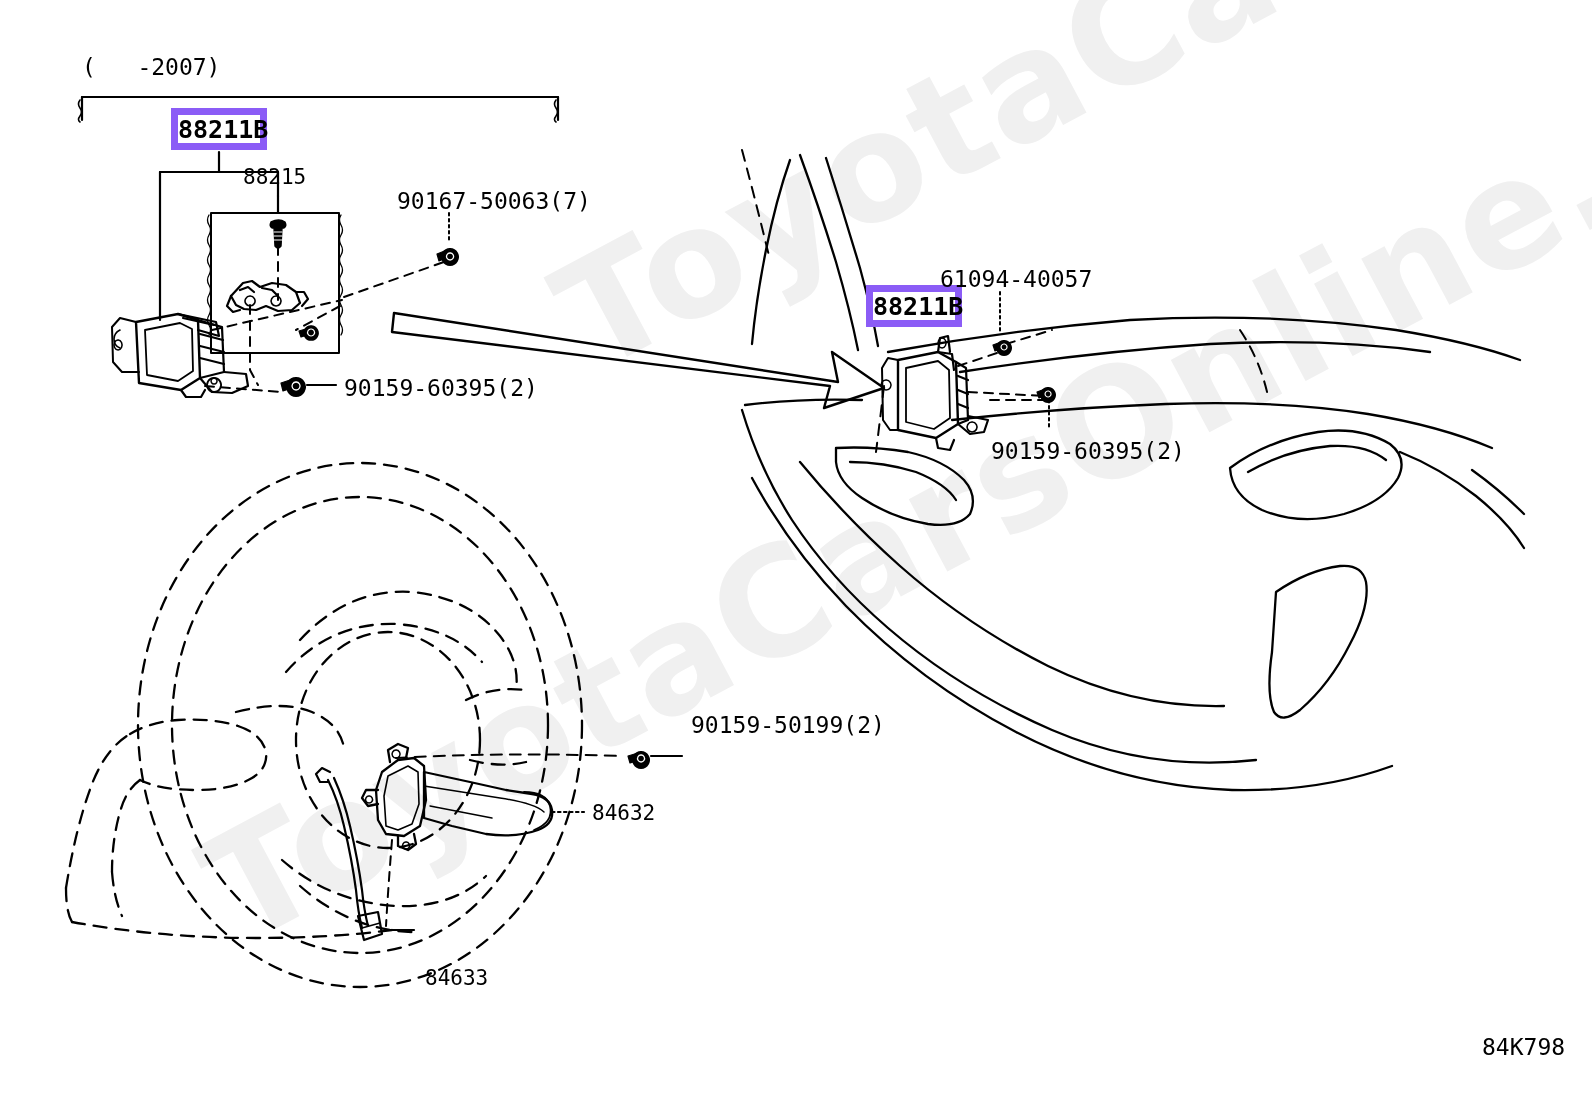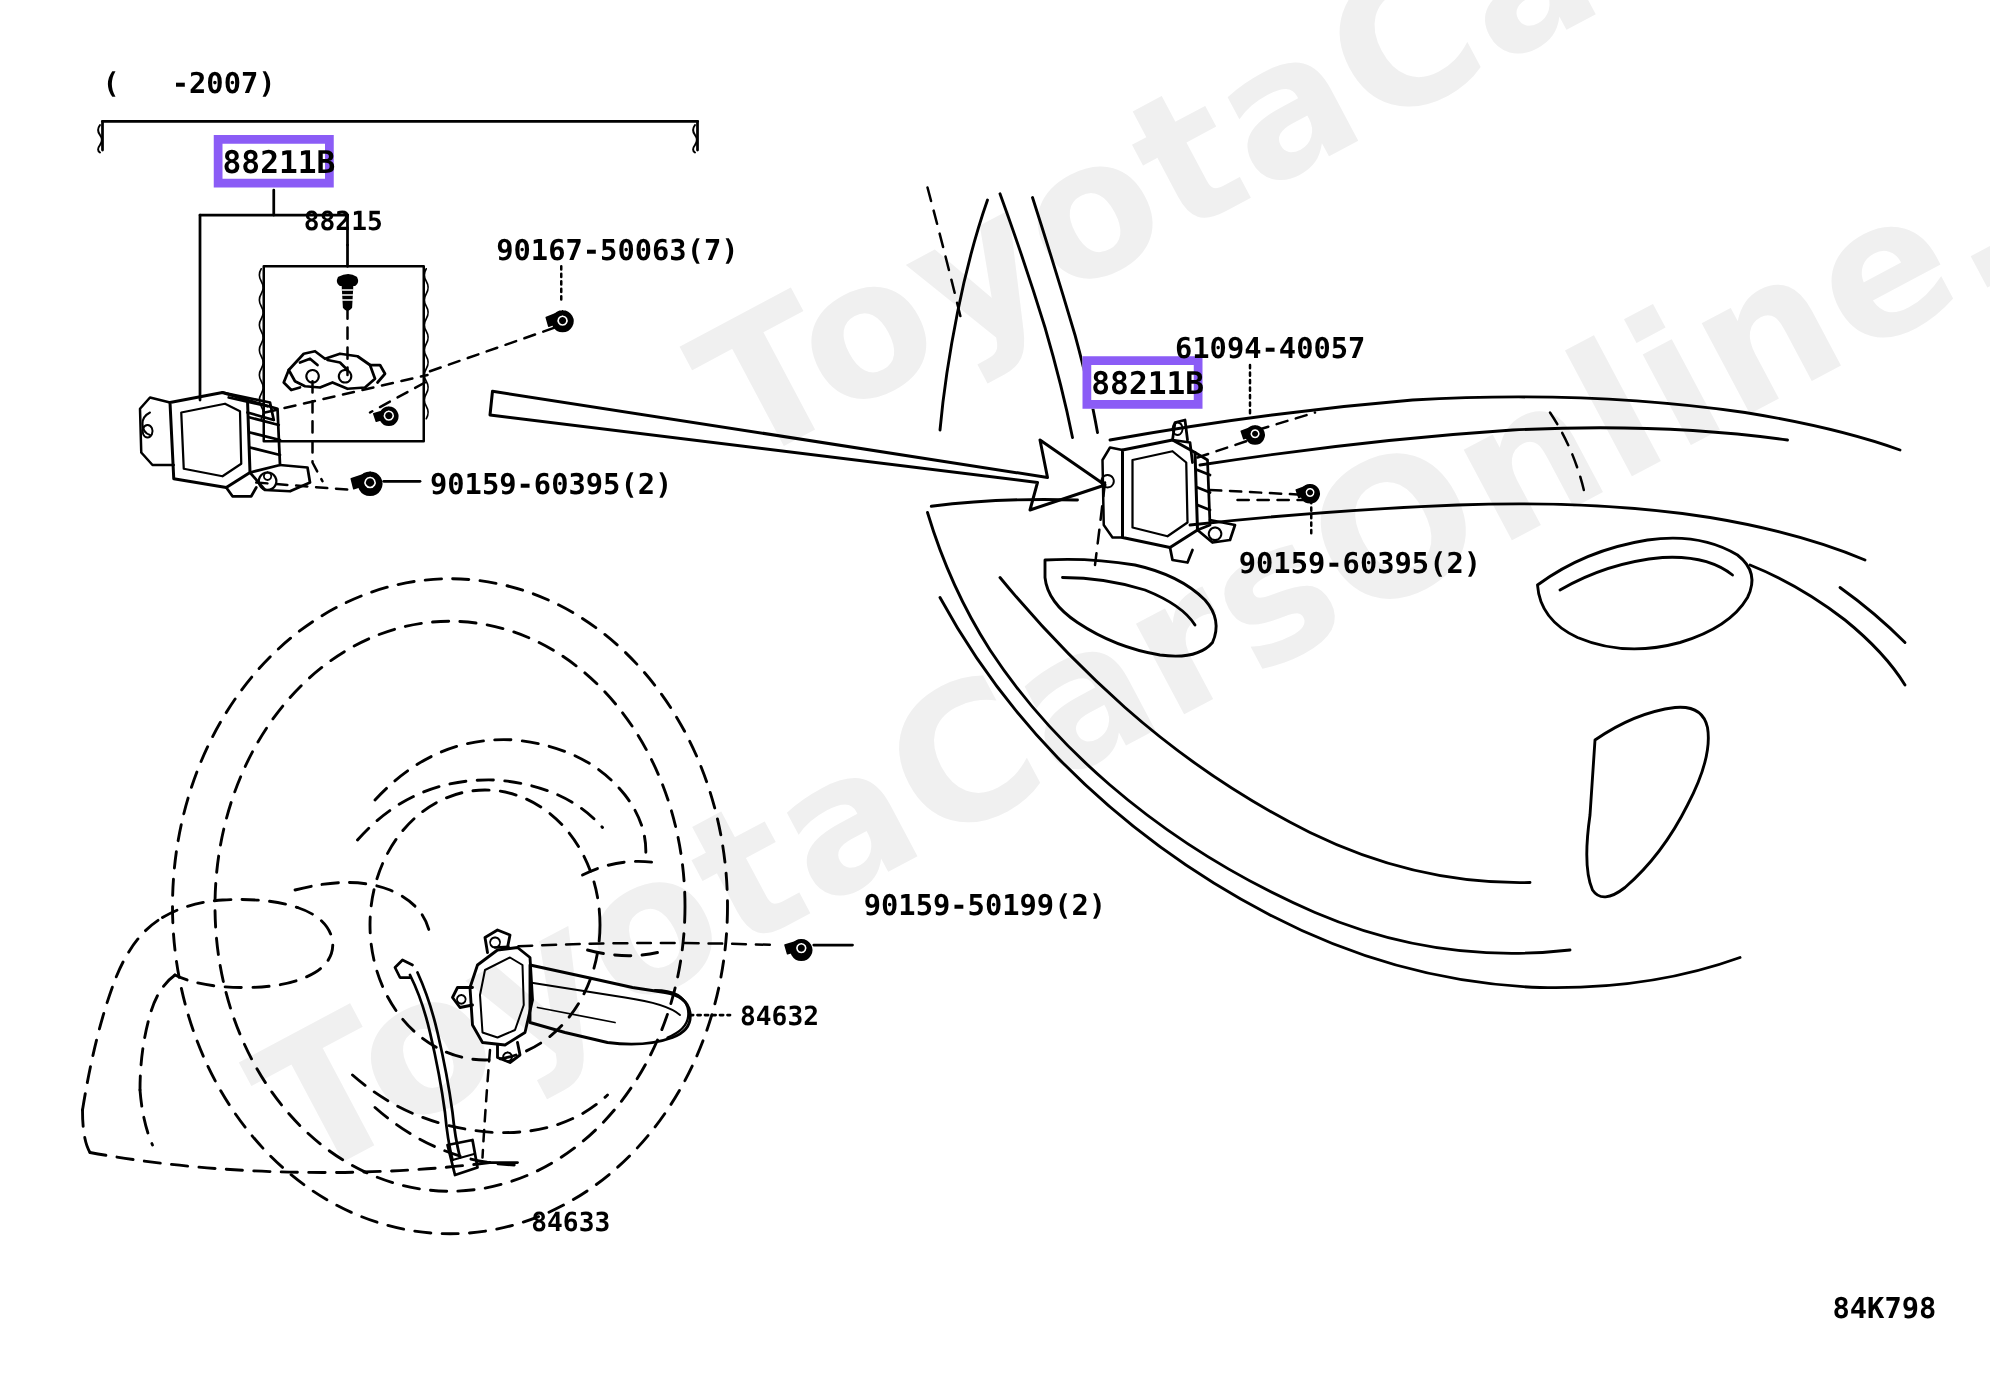--- a/index.html
+++ b/index.html
@@ -4,28 +4,28 @@
 <style>
   html,body{margin:0;padding:0;background:#ffffff;}
   body{width:1592px;height:1099px;position:relative;overflow:hidden;
        font-family:"DejaVu Sans Mono","Liberation Mono",monospace;color:#000;}
   #stage{position:absolute;inset:0;width:1592px;height:1099px;}
   svg.layer{position:absolute;left:0;top:0;width:1592px;height:1099px;}
   .wm{position:absolute;left:0;top:0;width:1592px;height:1099px;pointer-events:none;}
   .wm text{fill:#f0f0f0;font-family:"DejaVu Sans","Liberation Sans",sans-serif;
            font-weight:bold;font-size:150px;letter-spacing:2px;}
   .lbl{position:absolute;white-space:pre;font-family:"DejaVu Sans Mono","Liberation Mono",monospace;
-       font-weight:bold;color:#000;line-height:1;}
+       font-weight:normal;color:#000;line-height:1;}
   .lbl-num{font-size:23px;letter-spacing:0px;}
   .lbl-big{font-size:21px;}
   .hlbox{position:absolute;background:#ffffff;border:7px solid #8b5cf6;
          display:flex;align-items:center;justify-content:flex-start;box-sizing:border-box;}
   .hlbox span{font-family:"DejaVu Sans Mono","Liberation Mono",monospace;
               font-weight:bold;font-size:25px;color:#000;letter-spacing:0px;}
-  .code{position:absolute;font-size:23px;font-weight:bold;}
+  .code{position:absolute;font-size:23px;font-weight:normal;margin-left:16px;}
 </style>
 </head>
 <body>
 
 <div id="stage">
 
   <svg class="wm" viewBox="0 0 1592 1099">
     <g transform="rotate(-28 796 549)">
       <text x="120" y="640">ToyotaCarsOnline.ru</text>
     </g>

